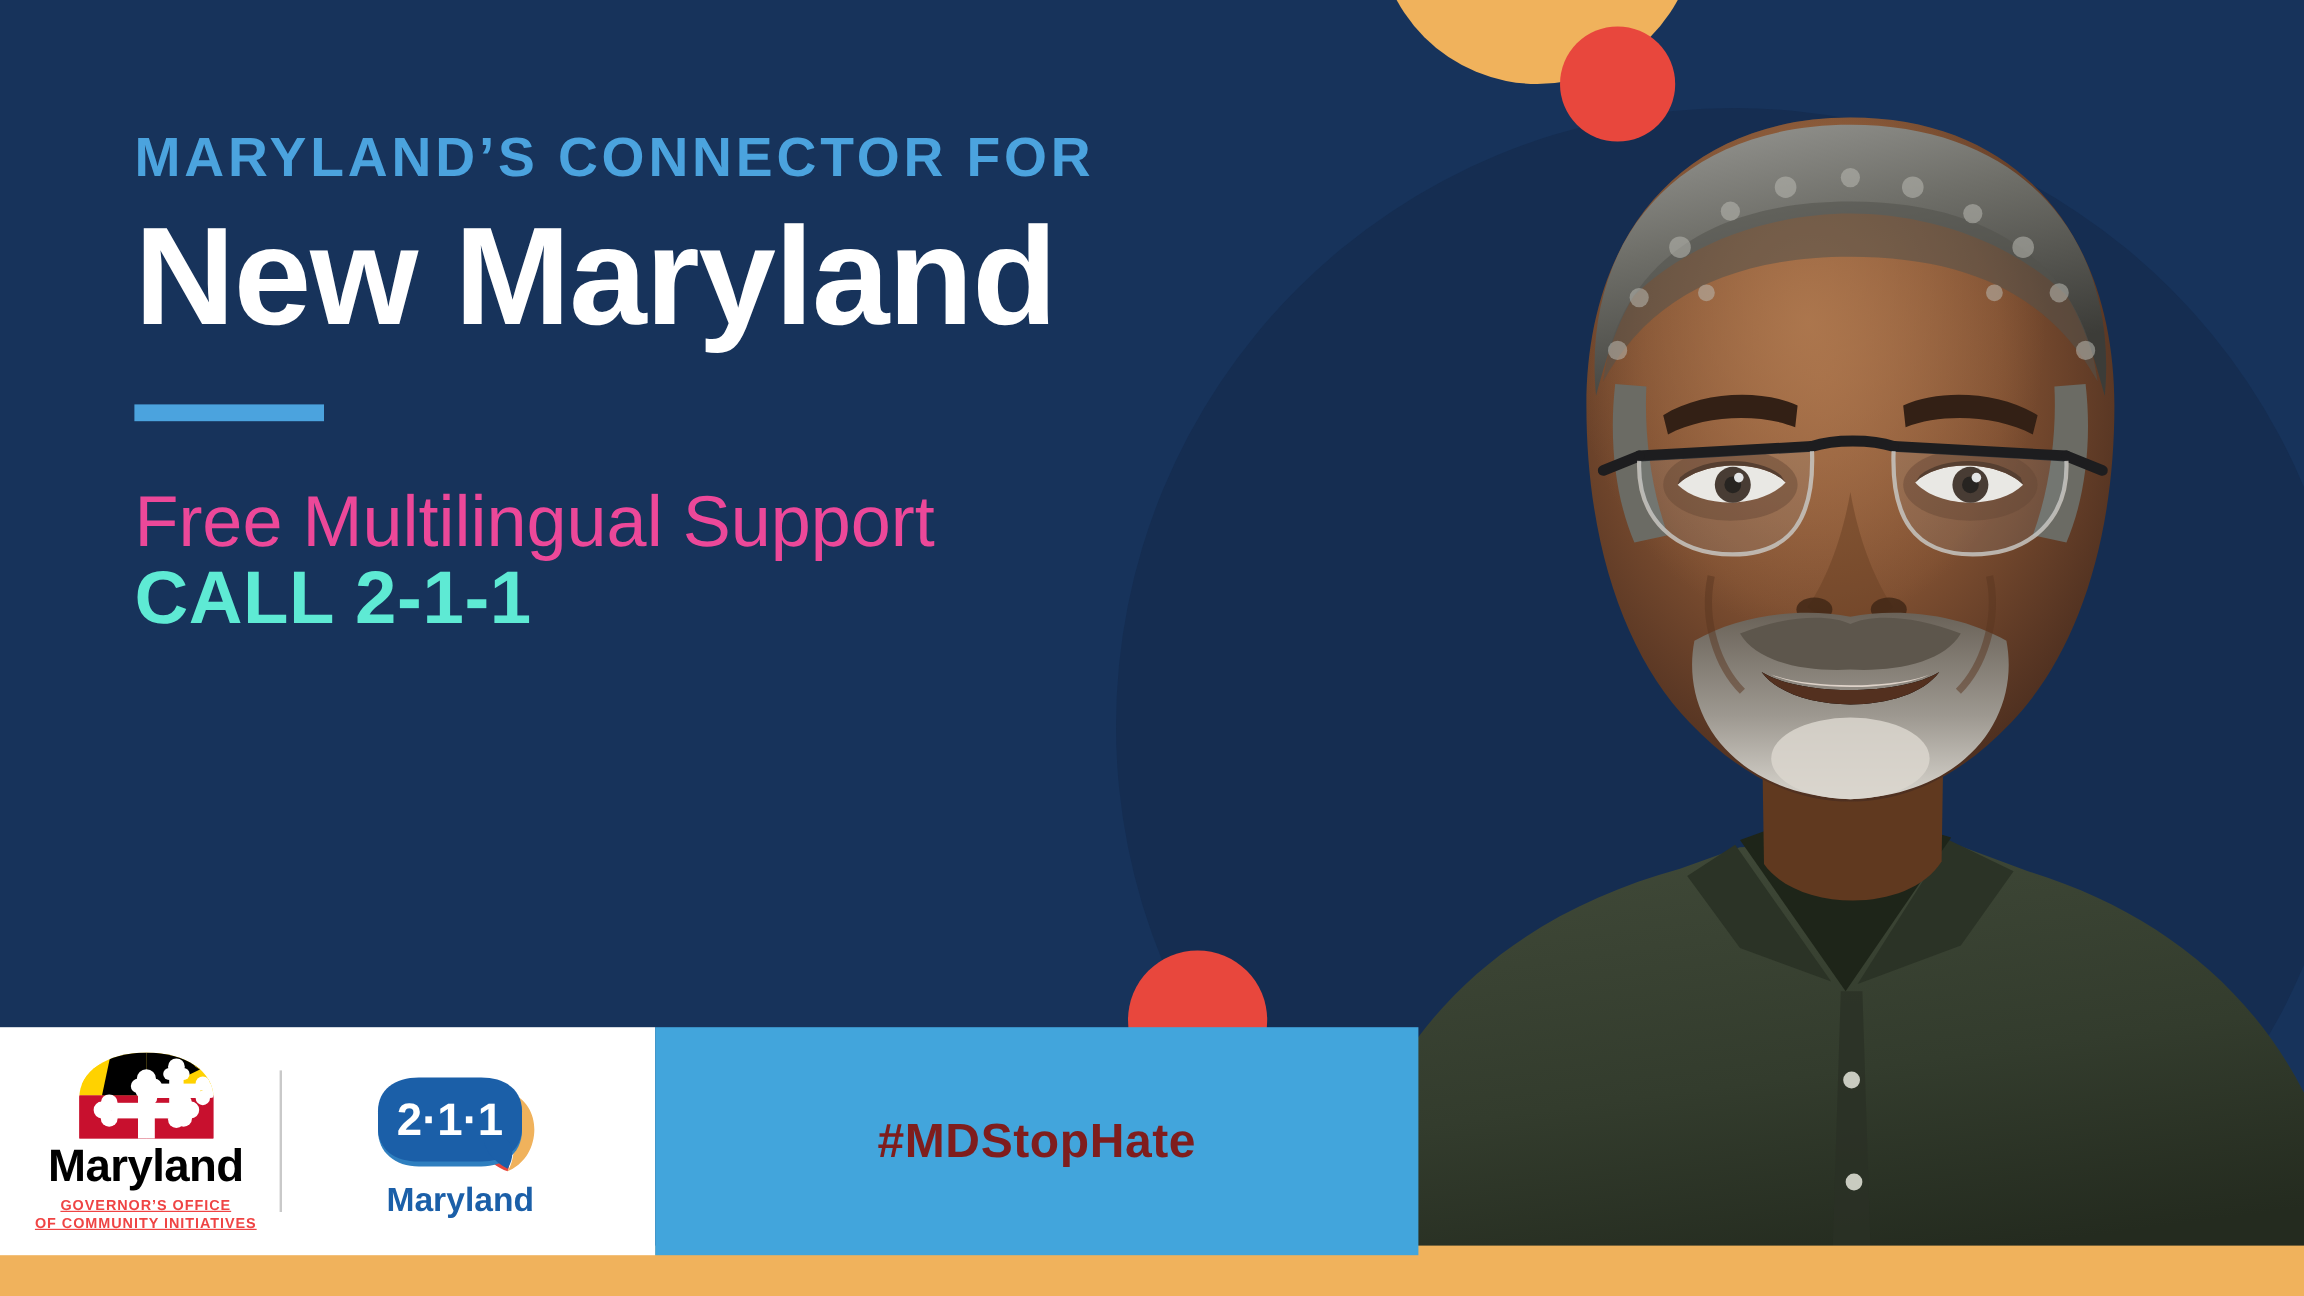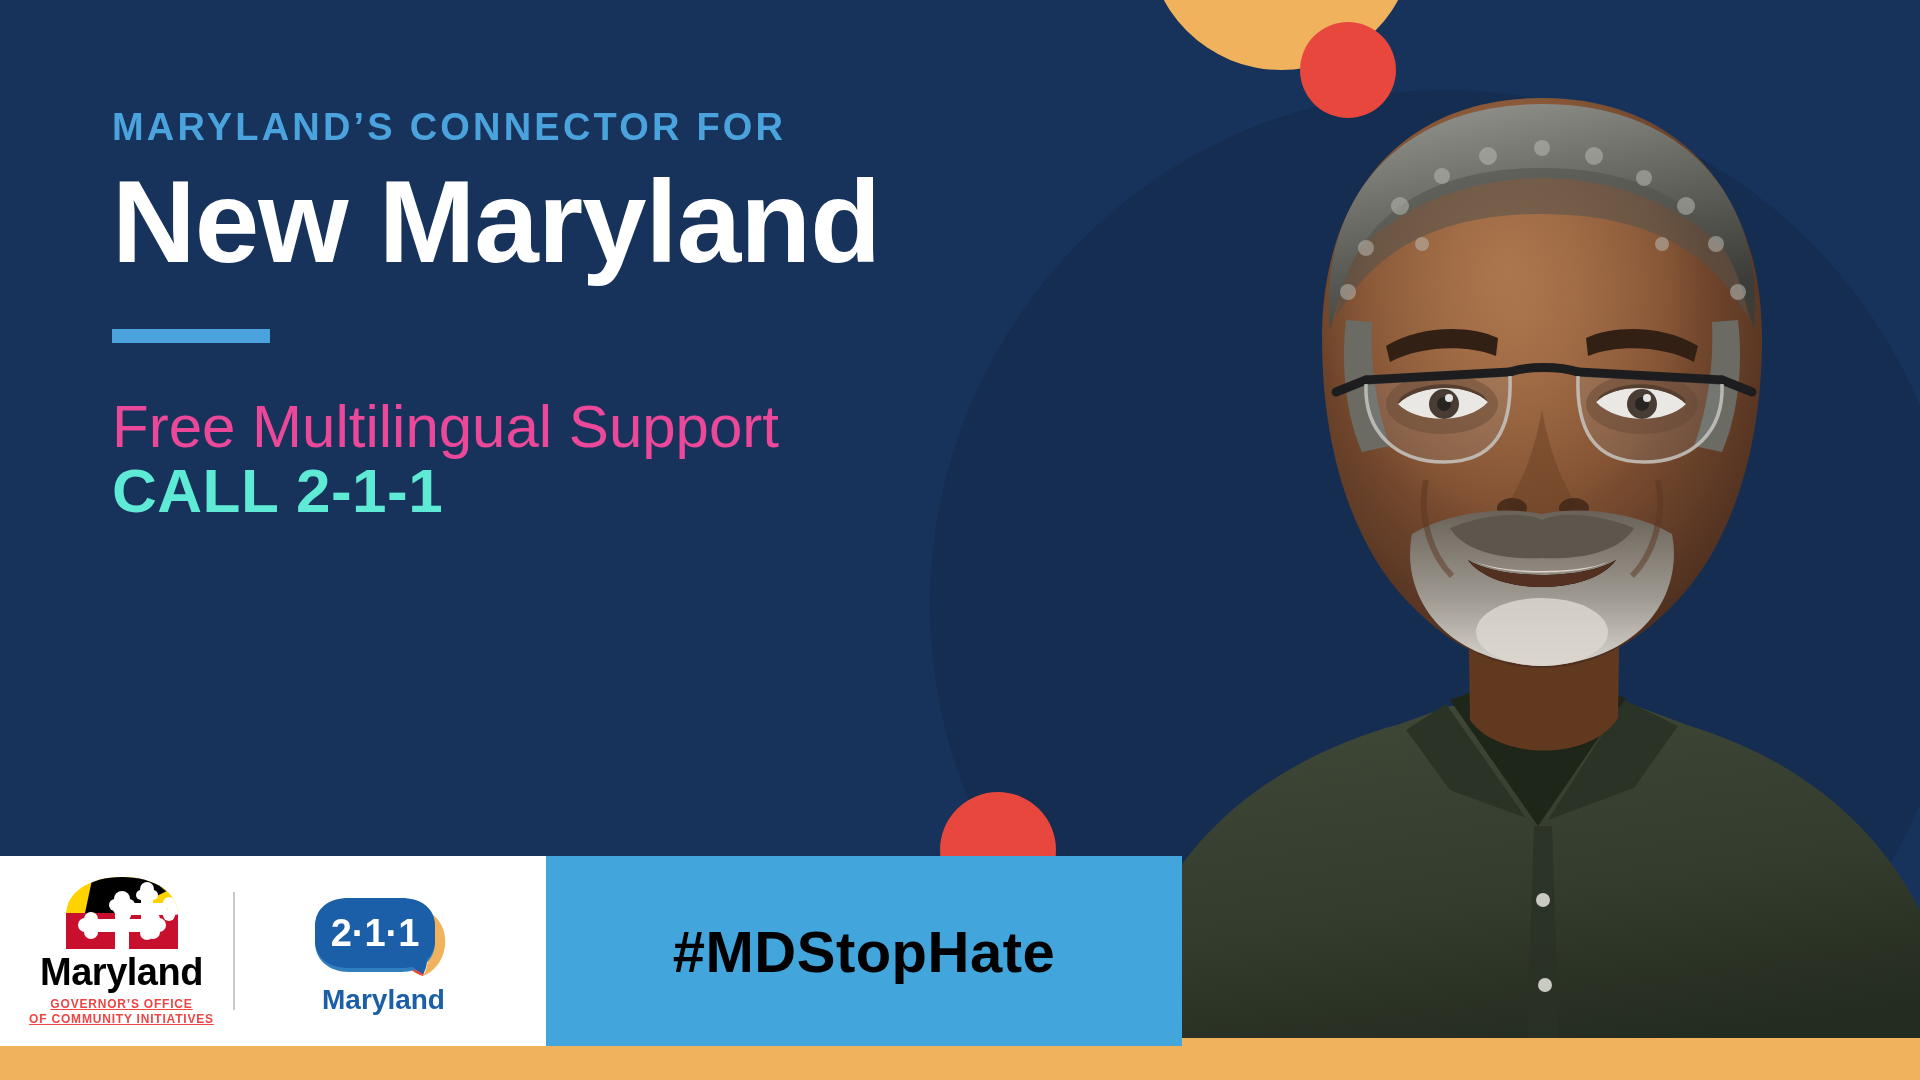--- a/index.html
+++ b/index.html
@@ -70,21 +70,21 @@
     position: absolute;
     left: 0;
     top: 0;
     width: 1120px;
     padding-left: 112px;
     box-sizing: border-box;
   }
   .eyebrow {
     margin-top: 108px;
     color: #4BA3DE;
-    font-size: 38px;
+    font-size: 46px;
     font-weight: 700;
     letter-spacing: 3.2px;
     text-transform: uppercase;
     line-height: 1;
     font-stretch: condensed;
   }
   .headline {
     margin-top: 20px;
     color: #FFFFFF;
     font-size: 116px;
@@ -192,22 +192,22 @@
     left: 546px;
     top: 856px;
     width: 636px;
     height: 190px;
     background: #42A5DC;
     display: flex;
     align-items: center;
     justify-content: center;
   }
   .hash-text {
-    color: #000000;
-    font-size: 58px;
+    color: #7f1d1d;
+    font-size: 40px;
     font-weight: 700;
     letter-spacing: 0.5px;
   }
 </style>
 </head>
 <body>
 
 <div id="poster">
 
   <div class="bg-circle-dark"></div>

